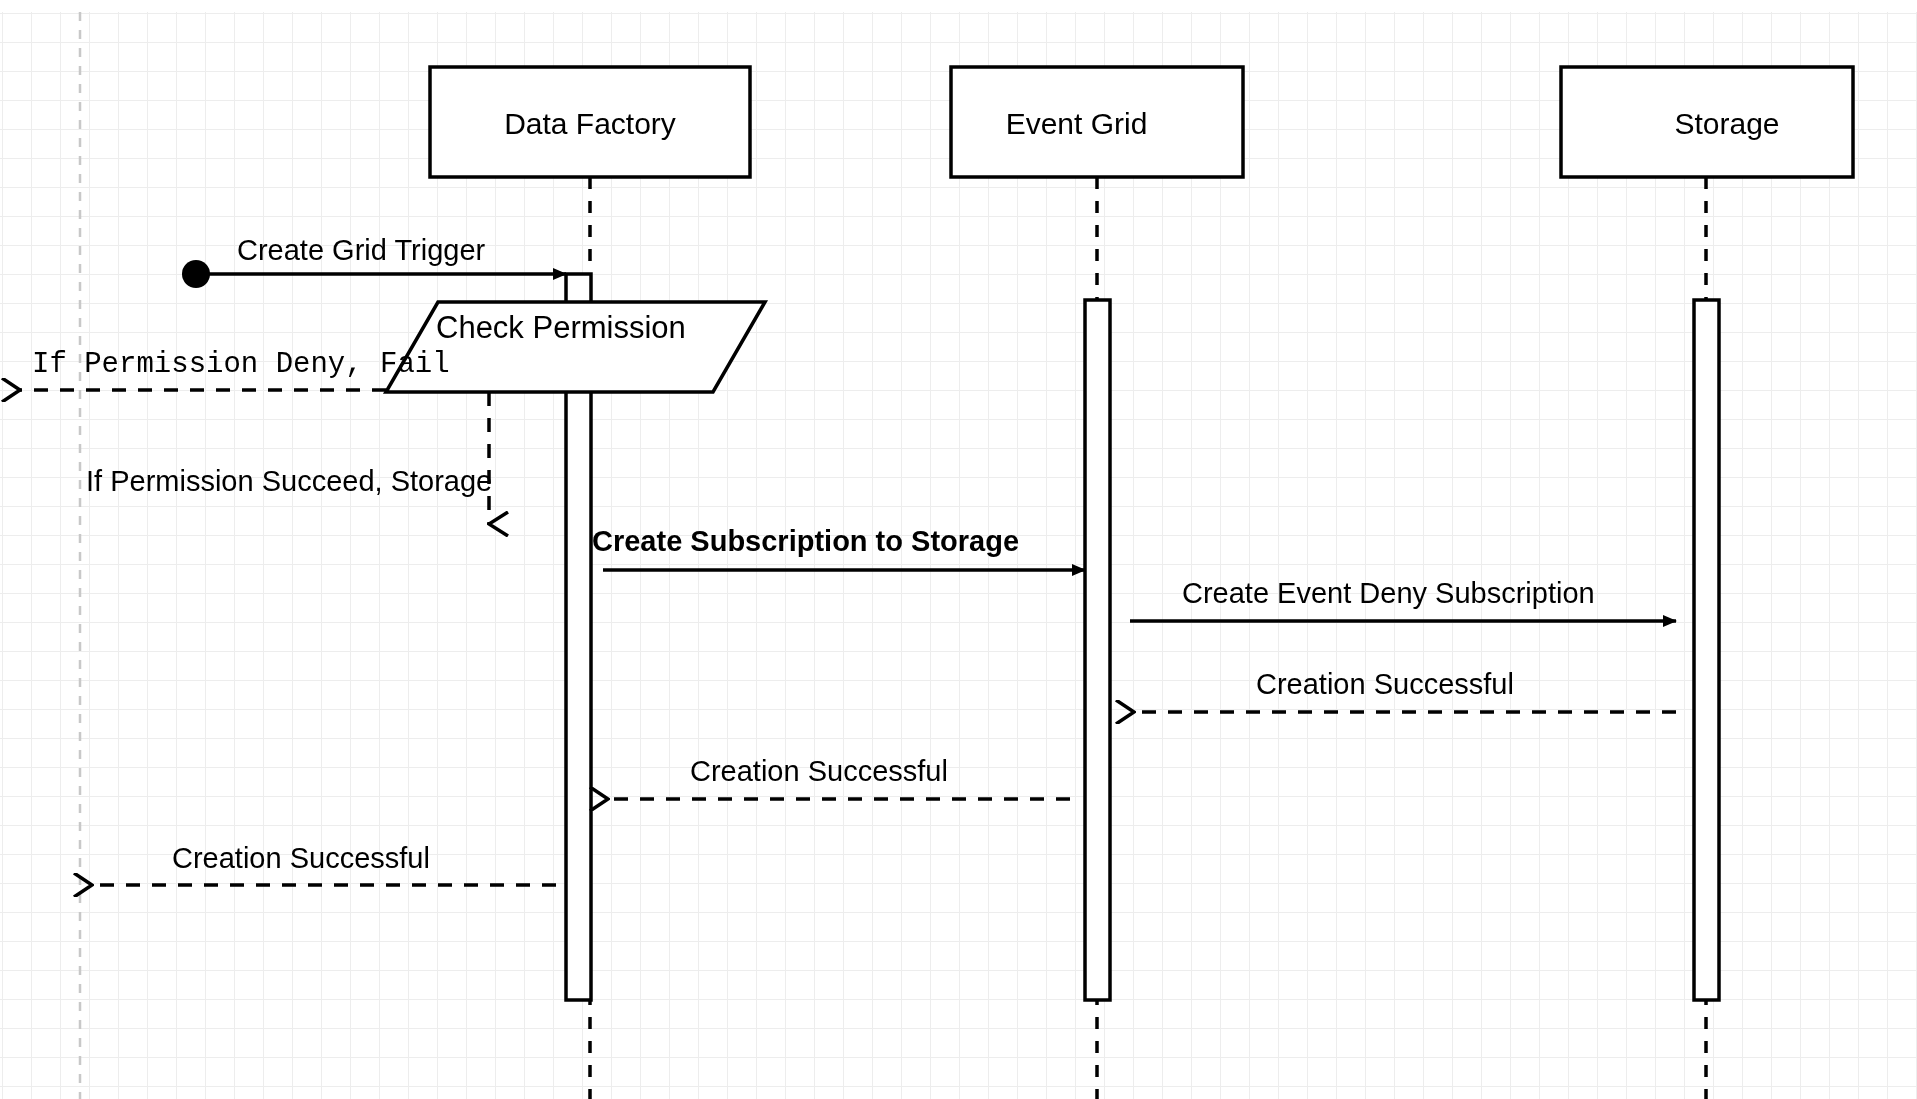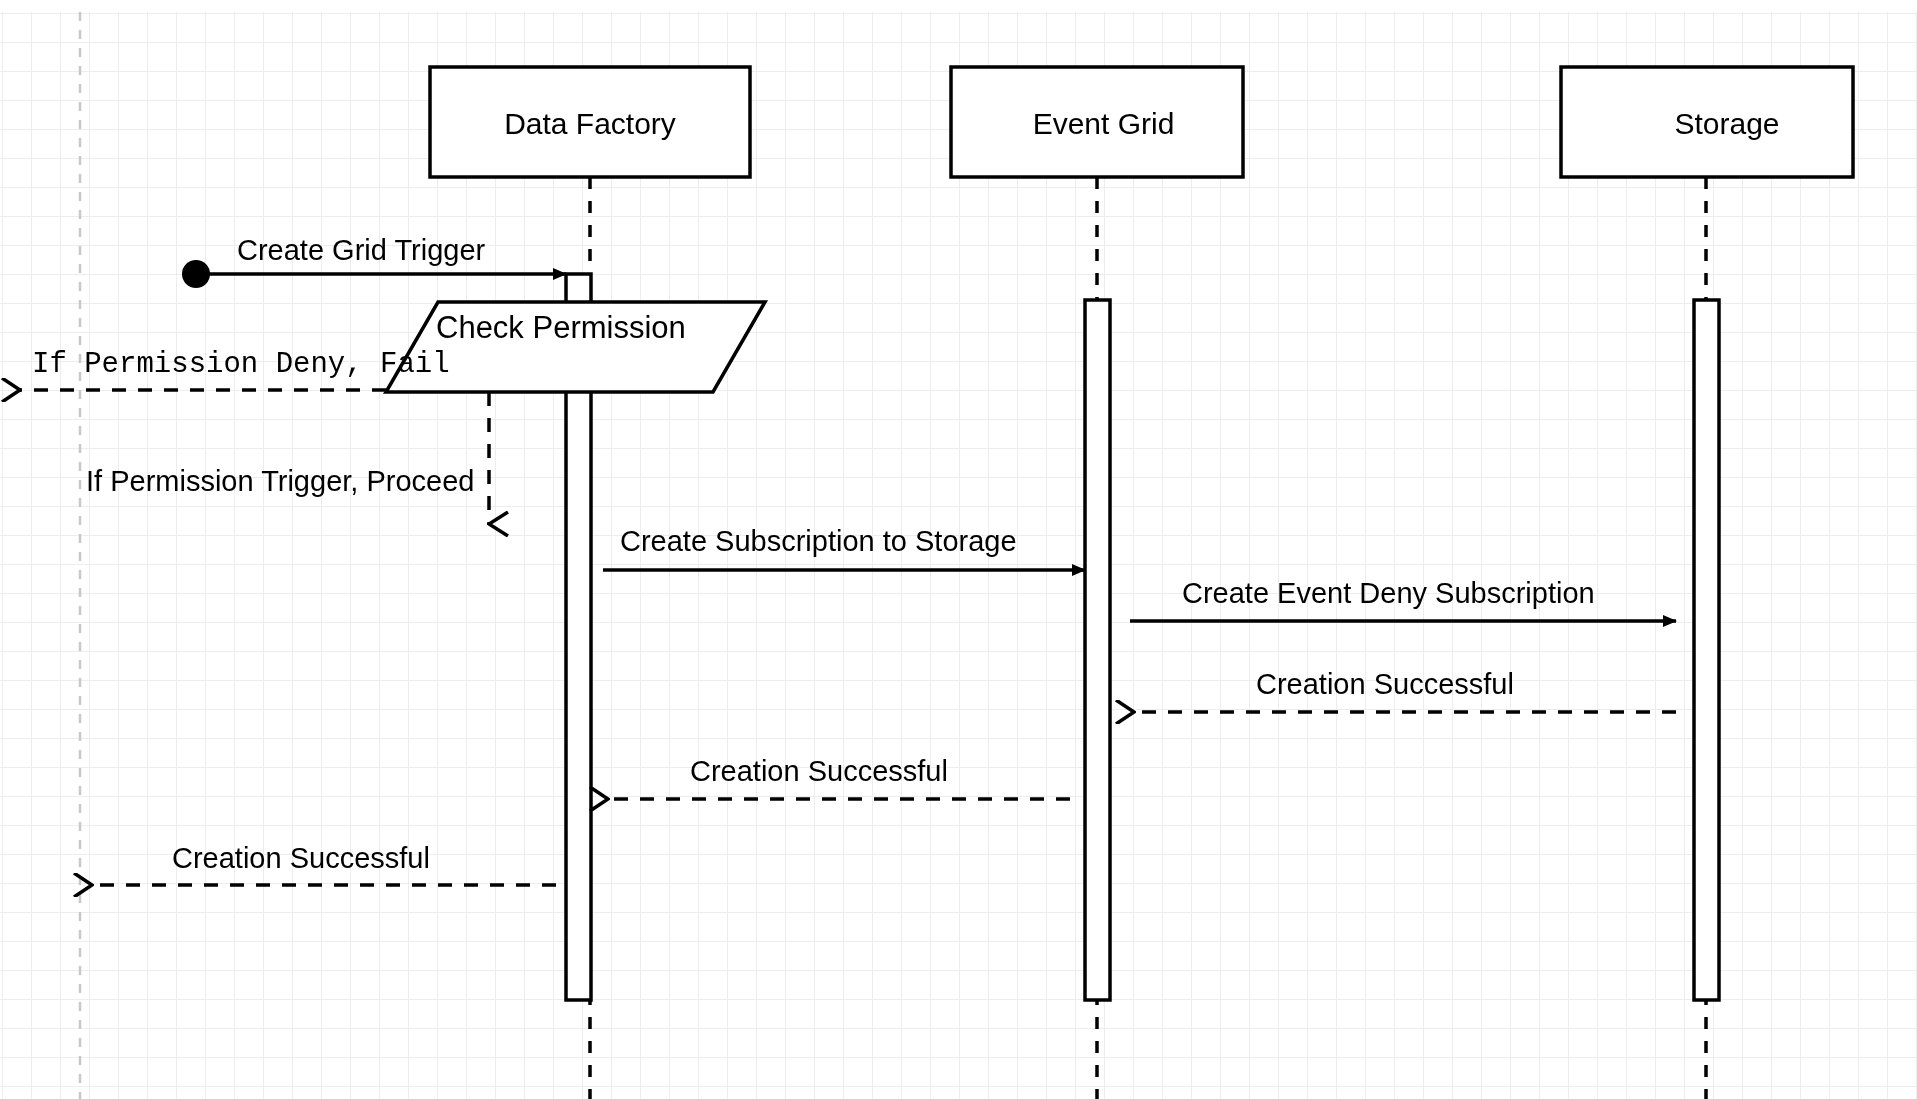--- a/index.html
+++ b/index.html
@@ -99,32 +99,32 @@
     <line x1="1130" y1="609" x2="1676" y2="609" stroke="#000000" stroke-width="3.5" marker-end="url(#filled-arrow)"></line>
 
     <line x1="1676" y1="700" x2="1134" y2="700" stroke="#000000" stroke-width="3.5" stroke-dasharray="14,12" marker-end="url(#open-arrow-left)"></line>
 
     <line x1="1070" y1="787" x2="608" y2="787" stroke="#000000" stroke-width="3.5" stroke-dasharray="14,12" marker-end="url(#open-arrow-left)"></line>
 
     <line x1="556" y1="873" x2="92" y2="873" stroke="#000000" stroke-width="3.5" stroke-dasharray="14,12" marker-end="url(#open-arrow-left)"></line>
   </svg>
 
   <div class="lbl actor-label" style="left:430px; top:97px; width:320px;">Data Factory</div>
-  <div class="lbl actor-label" style="left:951px; top:97px; width:251px;padding-left:27px;">Event Grid</div>
+  <div class="lbl actor-label" style="left:951px; top:97px; width:251px;">Event Grid</div>
   <div class="lbl actor-label" style="left:1561px; top:97px; width:332px;">Storage</div>
 
   <div class="lbl msg-label" style="left:237px; top:224px;">Create Grid Trigger</div>
 
   <div class="lbl msg-label" style="left:32px; top:338px;font-family:Liberation Mono, monospace;">If Permission Deny, Fail</div>
 
   <div class="lbl frag-label" style="left:436px; top:300px;">Check Permission</div>
 
-  <div class="lbl msg-label" style="left:86px; top:455px;">If Permission Trigger, Proceed</div>
+  <div class="lbl msg-label" style="left:86px; top:455px;">If Permission Succeed, Storage</div>
 
-  <div class="lbl msg-label" style="left:620px; top:515px;">Create Subscription to Storage</div>
+  <div class="lbl msg-label" style="left:592px; top:515px;font-weight:bold;">Create Subscription to Storage</div>
 
   <div class="lbl msg-label" style="left:1182px; top:567px;">Create Event Deny Subscription</div>
 
   <div class="lbl msg-label" style="left:1256px; top:658px;">Creation Successful</div>
 
   <div class="lbl msg-label" style="left:690px; top:745px;">Creation Successful</div>
 
   <div class="lbl msg-label" style="left:172px; top:832px;">Creation Successful</div>
 
 </div>

